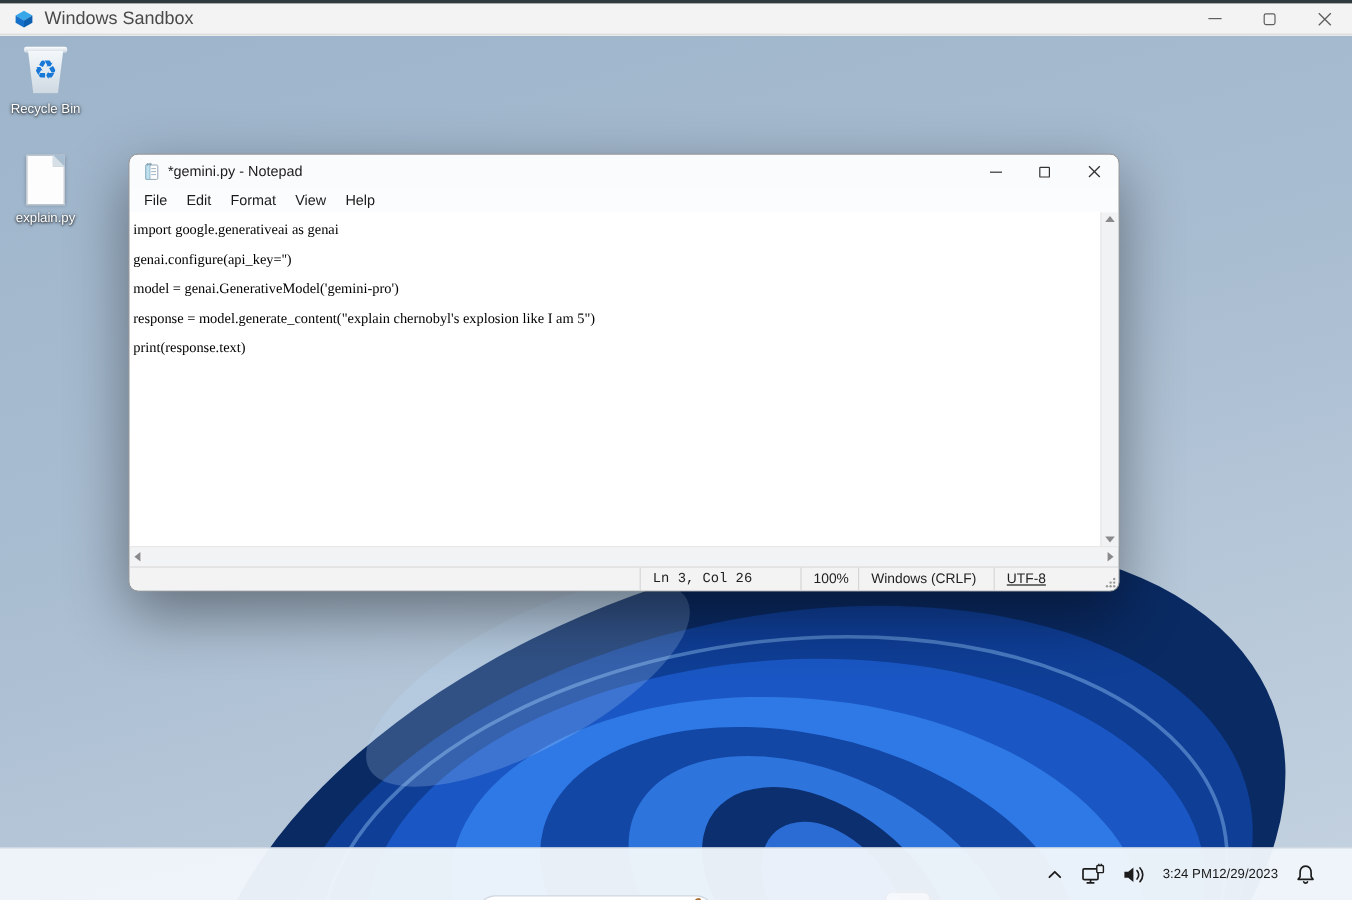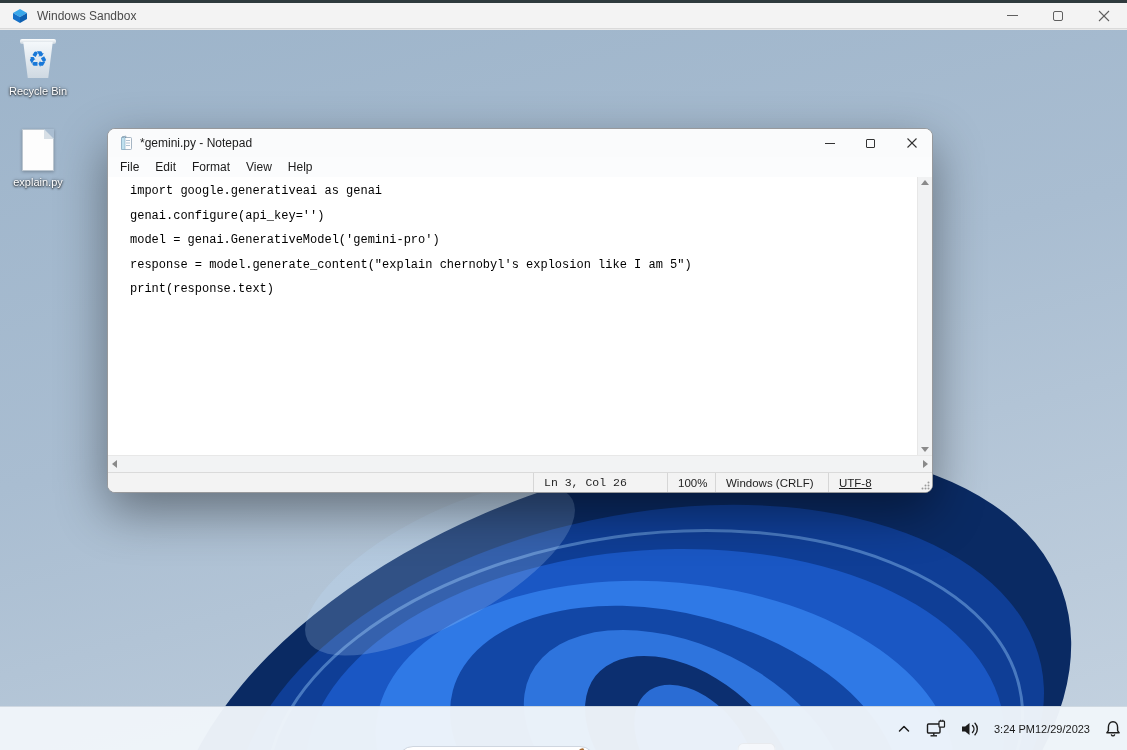--- a/index.html
+++ b/index.html
@@ -3,21 +3,21 @@
 <meta charset="utf-8">
 <style>
   * { margin:0; padding:0; box-sizing:border-box; }
   html,body { width:1127px; height:750px; overflow:hidden; }
   body { position:relative; font-family:"Liberation Sans", sans-serif; background:#e9e9e9; }
 
   
   .top-strip { position:absolute; left:0; top:0; width:100%; height:3px; background:#2e3a3d; z-index:60; }
   .sb-titlebar { position:absolute; left:0; top:3px; width:100%; height:26px; background:#f3f3f3;
                  border-bottom:1px solid #dadada; display:flex; align-items:center; z-index:60; }
-  .sb-title { font-size:12px; color:#4a4a4a; margin-left:8px; }
+  .sb-title { font-size:15px; color:#4a4a4a; margin-left:8px; }
   .sb-ticon { width:18px; height:18px; margin-left:11px; }
   .sb-controls { margin-left:auto; display:flex; height:100%; }
   .cbtn { width:46px; height:100%; display:flex; align-items:center; justify-content:center; }
   .g-min { width:11px; height:1px; background:#5f5f5f; }
   .g-max { width:10px; height:10px; border:1px solid #5f5f5f; border-radius:2px; }
   .g-x   { width:12px; height:12px; stroke:#5f5f5f; stroke-width:1.1; }
 
   
   .desktop { position:absolute; left:0; top:30px; width:100%; height:720px;
              background:linear-gradient(165deg,#9db4ca 0%,#a9bdd1 45%,#c4d2e0 100%); overflow:hidden; }
@@ -47,22 +47,22 @@
   .np-title { font-size:12px; color:#1c1c1c; margin-left:6px; }
   .np-controls { margin-left:auto; display:flex; height:100%; }
   .np-controls .cbtn { width:41px; }
   .np-controls .g-min { background:#333; width:10px; }
   .np-controls .g-max { border-color:#333; width:9px; height:9px; border-radius:1px; }
   .np-controls .g-x { stroke:#333; }
   .np-menubar { height:20px; background:#fbfcfd; display:flex; align-items:center; padding-left:4px; flex:none; }
   .np-menubar .mi { font-size:12px; color:#1b1b1b; padding:2px 8px; }
   .np-body { flex:1; position:relative; background:#fff; }
   .np-text { position:absolute; left:0; top:0; right:15px; bottom:0; overflow:hidden;
-             font-family:Liberation Mono, monospace; font-size:12px; line-height:24.6px;
-             color:#000; padding:2px 0 0 22px; white-space:pre; cursor:text; }
+             font-family:Liberation Serif, serif; font-size:12px; line-height:24.6px;
+             color:#000; padding:2px 0 0 3px; white-space:pre; cursor:text; }
   .vscroll { position:absolute; right:0; top:0; width:15px; bottom:0; background:#f1f2f3; border-left:1px solid #e7e7e7;
              display:flex; flex-direction:column; justify-content:space-between; align-items:center; padding:3px 0; }
   .hscroll { height:17px; background:#f2f3f4; border-top:1px solid #e8e8e8; flex:none;
              display:flex; justify-content:space-between; align-items:center; padding:0 4px; }
   .arr { width:0; height:0; }
   .arr.up    { border-left:4px solid transparent; border-right:4px solid transparent; border-bottom:5px solid #8a8a8a; }
   .arr.down  { border-left:4px solid transparent; border-right:4px solid transparent; border-top:5px solid #8a8a8a; }
   .arr.left  { border-top:4px solid transparent; border-bottom:4px solid transparent; border-right:5px solid #8a8a8a; }
   .arr.right { border-top:4px solid transparent; border-bottom:4px solid transparent; border-left:5px solid #8a8a8a; }
   .np-status { height:20px; background:#f3f3f3; border-top:1px solid #dadada; display:flex; align-items:stretch;
@@ -79,21 +79,21 @@
   .tb-center { position:absolute; left:50%; top:0; height:100%; transform:translateX(-50%);
                display:flex; align-items:center; gap:7px;margin-top:33px; }
   .tb-item { width:38px; height:38px; border-radius:6px; display:flex; align-items:center; justify-content:center;
              position:relative; }
   .tb-item.active { background:rgba(255,255,255,.55); box-shadow:inset 0 0 0 1px rgba(0,0,0,.05); }
   .run-pill { position:absolute; bottom:1px; left:50%; transform:translateX(-50%);
               width:14px; height:3px; border-radius:2px; background:#0a84d8; }
   .search-pill { height:31px; width:198px; background:#fff; border:1px solid #cfd6e0; border-radius:16px;
                  display:flex; align-items:center; padding:0 5px 0 12px; box-shadow:0 1px 2px rgba(0,0,0,.06); }
   .search-lbl { font-size:13px; color:#3f3f3f; margin-left:8px; flex:1; }
-  .tray { margin-left:auto; display:flex; align-items:center; gap:4px; padding-right:0; height:100%; }
+  .tray { margin-left:auto; display:flex; align-items:center; gap:4px; padding-right:25px; height:100%; }
   .tray-btn { height:34px; border-radius:5px; display:flex; align-items:center; justify-content:center; padding:0 4px; }
   .clock { text-align:right; font-size:11px; color:#1a1a1a; line-height:14px; padding:0 5px; }
 </style>
 </head>
 <body>
 
 <div class="top-strip"></div>
 <div class="sb-titlebar">
   <svg class="sb-ticon" viewBox="0 0 18 18">
     <polygon points="9,2 16,6 9,10 2,6" fill="#38a7ea"></polygon>

